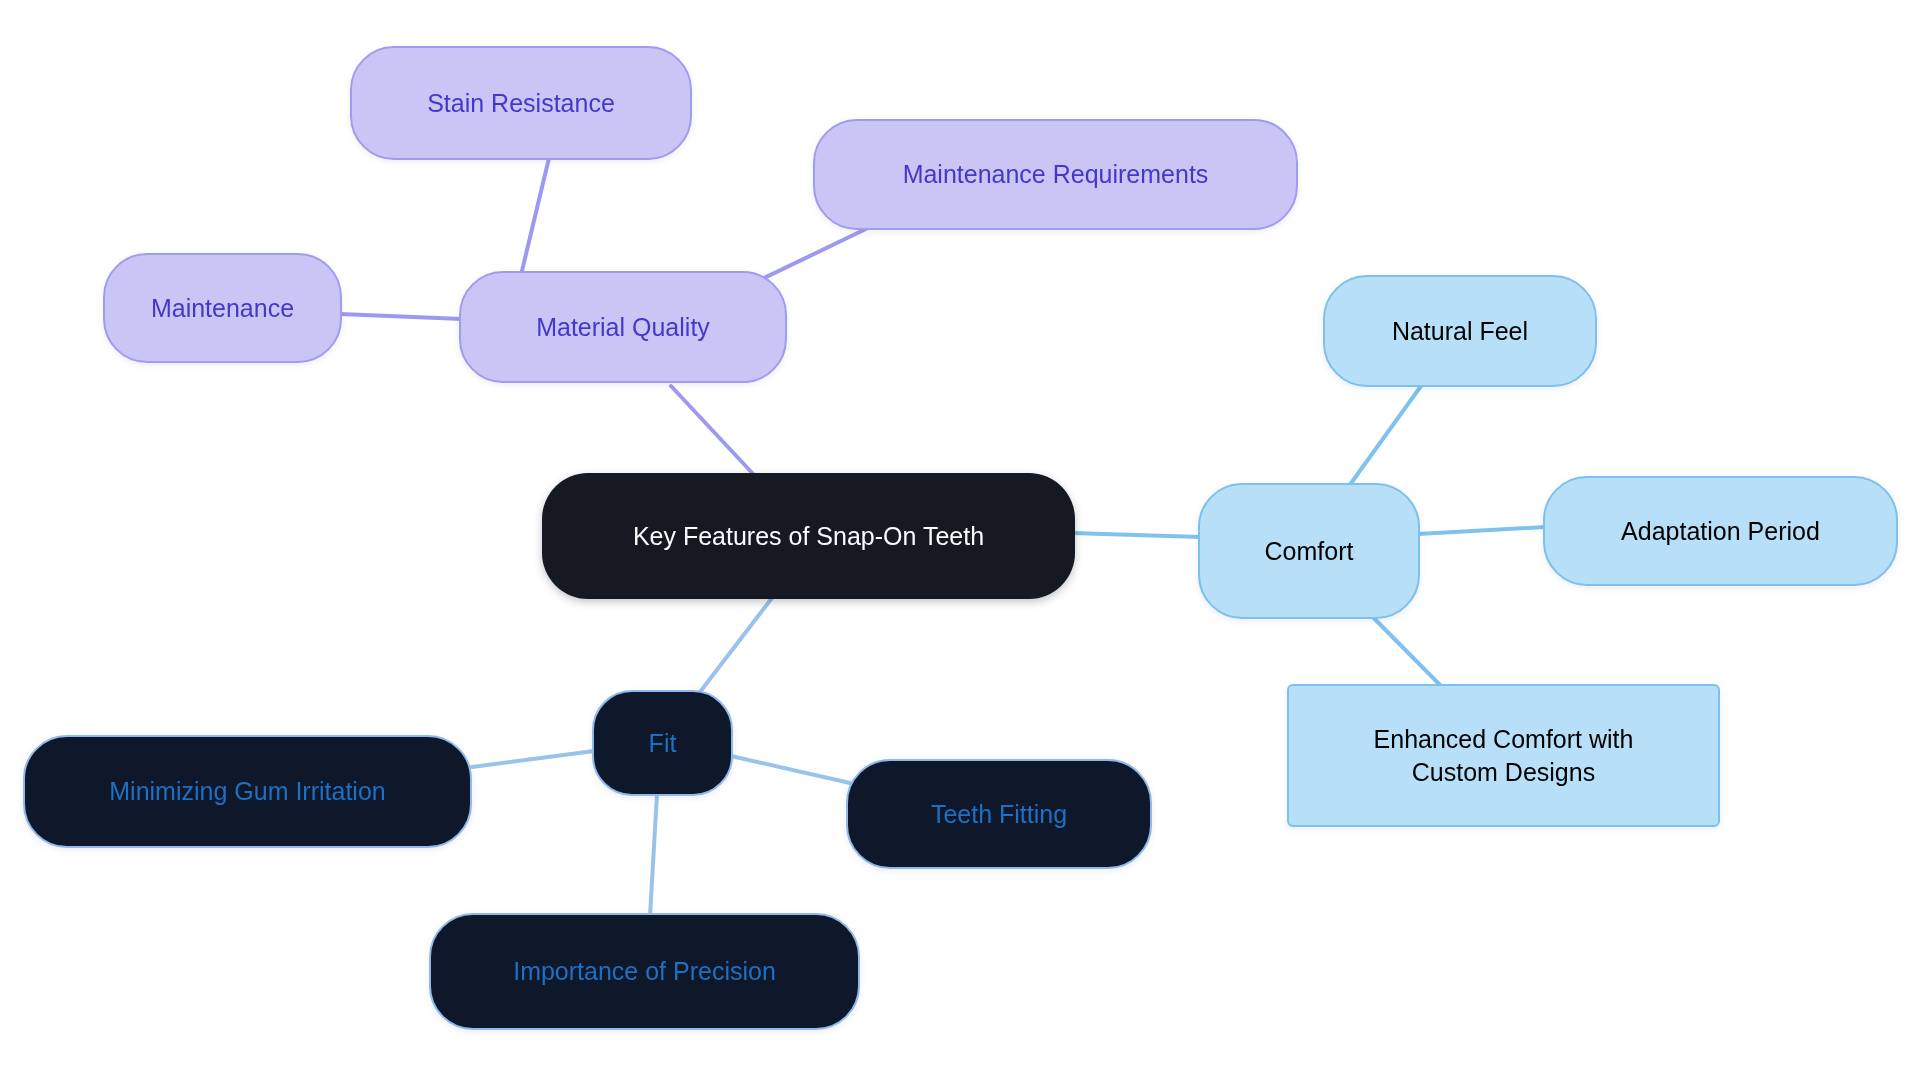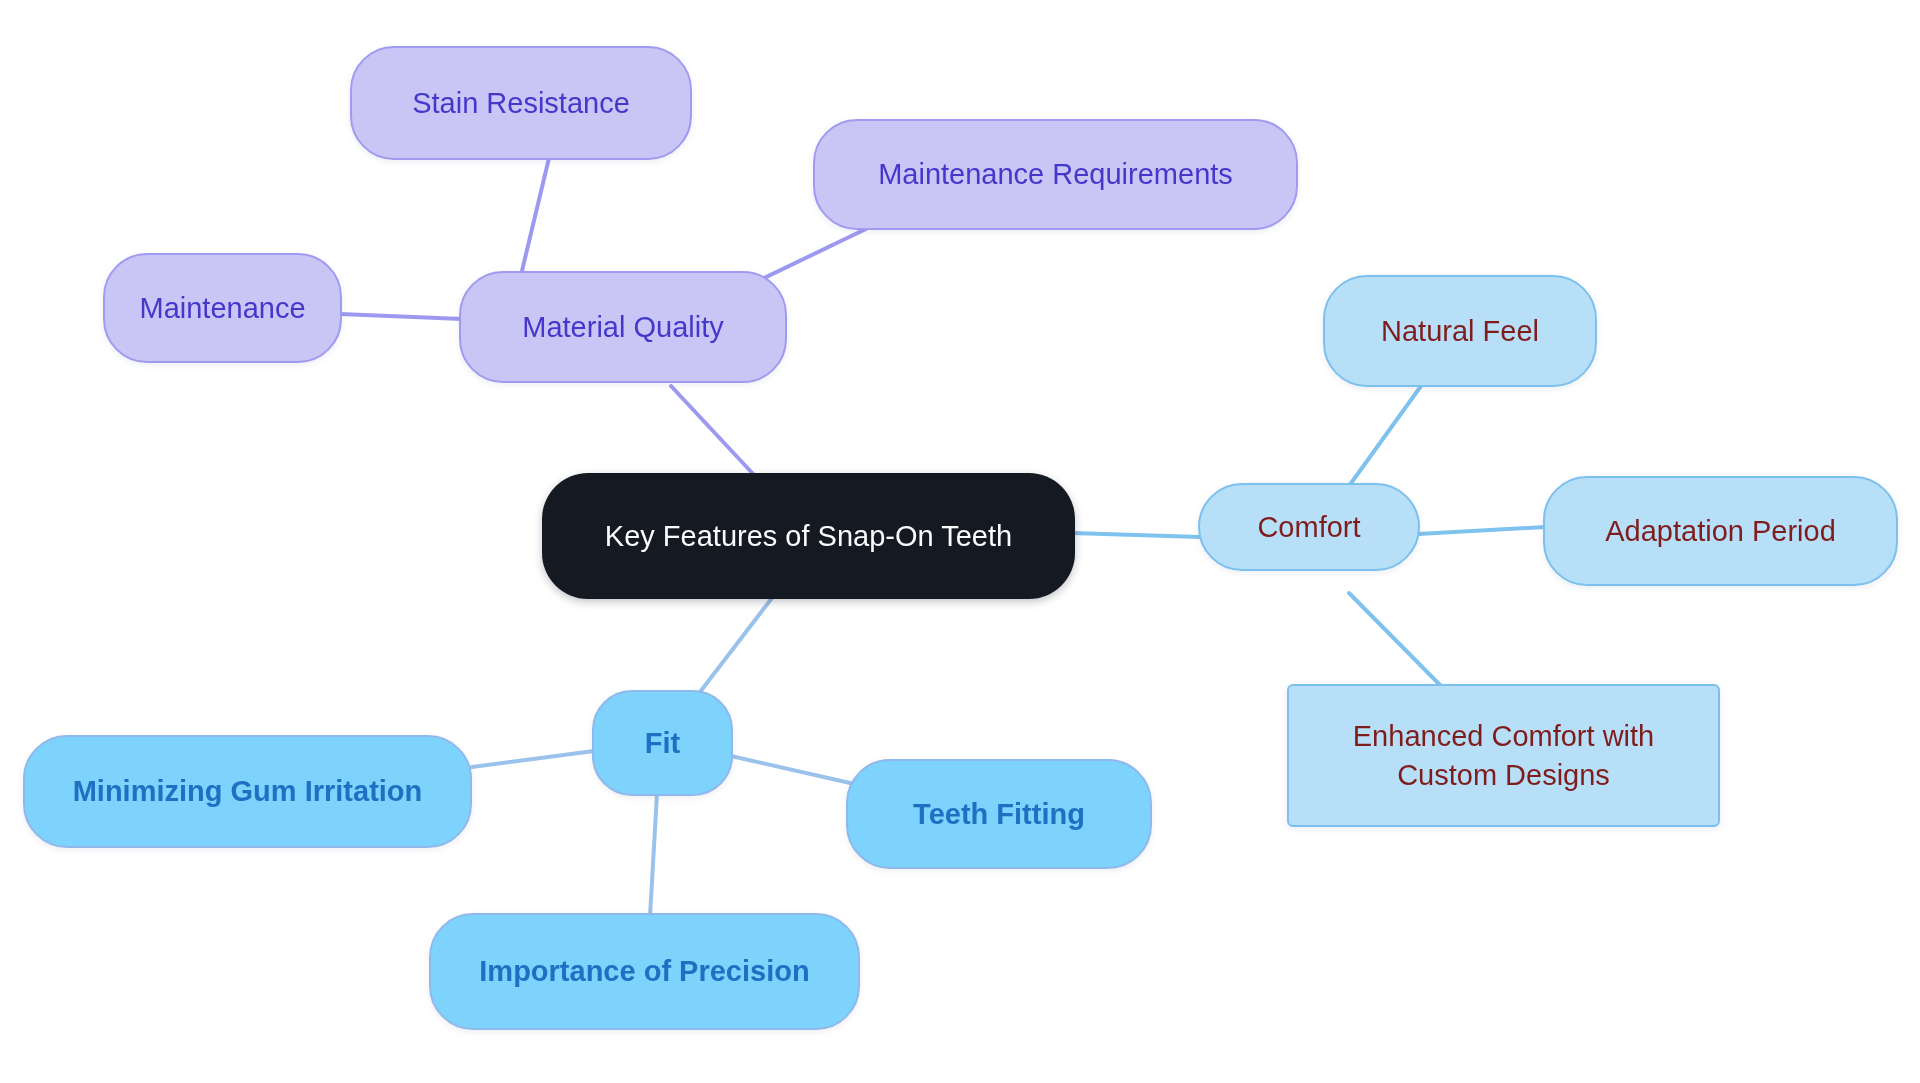--- a/index.html
+++ b/index.html
@@ -28,48 +28,47 @@
   .edge.pale   { stroke: #9bc2eb; }
 
   .node {
     position: absolute;
     display: flex;
     align-items: center;
     justify-content: center;
     text-align: center;
     box-sizing: border-box;
     border-radius: 44px;
-    font-size: 29px;
+    font-size: 25px;
     line-height: 1.32;
     white-space: pre-line;
     box-shadow: 0 2px 6px rgba(70, 80, 140, 0.10);
     cursor: pointer;
   }
   .node.root {
     background: #141922;
     color: #fafbfc;
     border: none;
     border-radius: 46px;
     box-shadow: 0 3px 8px rgba(20, 25, 34, 0.25);
   }
   .node.purple {
     background: #c9c6f6;
     border: 2px solid #a09bf0;
     color: #4438cb;
   }
   .node.blue {
     background: #b7dff8;
     border: 2px solid #7cc1ed;
-    color: #7f1d1d;
+    color: #000000;
   }
   .node.pale {
-    background: #7dd3fc;
+    background: #0f172a;
     border: 2px solid #8fb9ea;
     color: #1e70c2;
-    font-weight: bold;
   }
   .node .label { pointer-events: none; }
 </style>
 </head>
 <body>
 
 <div id="canvas">
 
   <svg id="edges" viewBox="0 0 1920 1083" xmlns="http://www.w3.org/2000/svg">
     <line class="edge purple" x1="755" y1="476" x2="671" y2="386"></line>
@@ -96,21 +95,21 @@
   <div class="node purple" style="left:350px; top:46px; width:342px; height:114px;">
     <span class="label">Stain Resistance</span>
   </div>
   <div class="node purple" style="left:813px; top:119px; width:485px; height:111px;">
     <span class="label">Maintenance Requirements</span>
   </div>
   <div class="node purple" style="left:103px; top:253px; width:239px; height:110px;">
     <span class="label">Maintenance</span>
   </div>
 
-  <div class="node blue" style="left:1198px; top:483px; width:222px; height:88px;">
+  <div class="node blue" style="left:1198px; top:483px; width:222px; height:136px;">
     <span class="label">Comfort</span>
   </div>
   <div class="node blue" style="left:1323px; top:275px; width:274px; height:112px;">
     <span class="label">Natural Feel</span>
   </div>
   <div class="node blue" style="left:1543px; top:464px; width:355px; height:110px;margin-top:12px;">
     <span class="label">Adaptation Period</span>
   </div>
   <div class="node blue" style="left:1287px; top:684px; width:433px; height:143px; border-radius:6px;">
     <span class="label">Enhanced Comfort with

